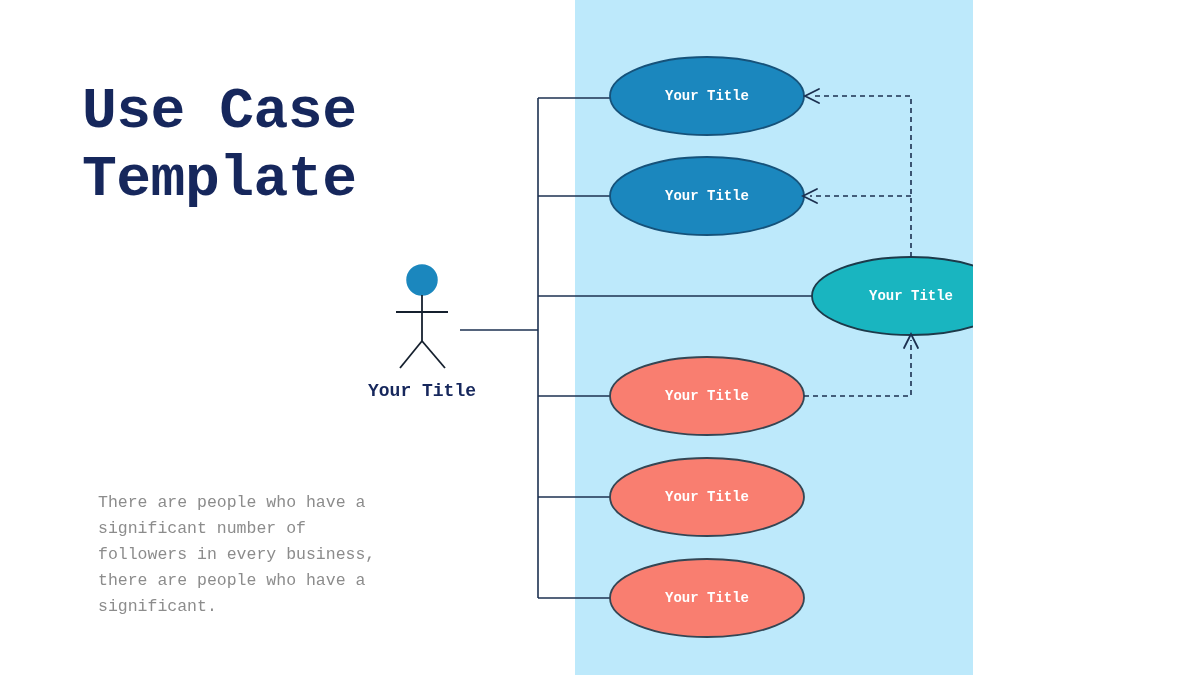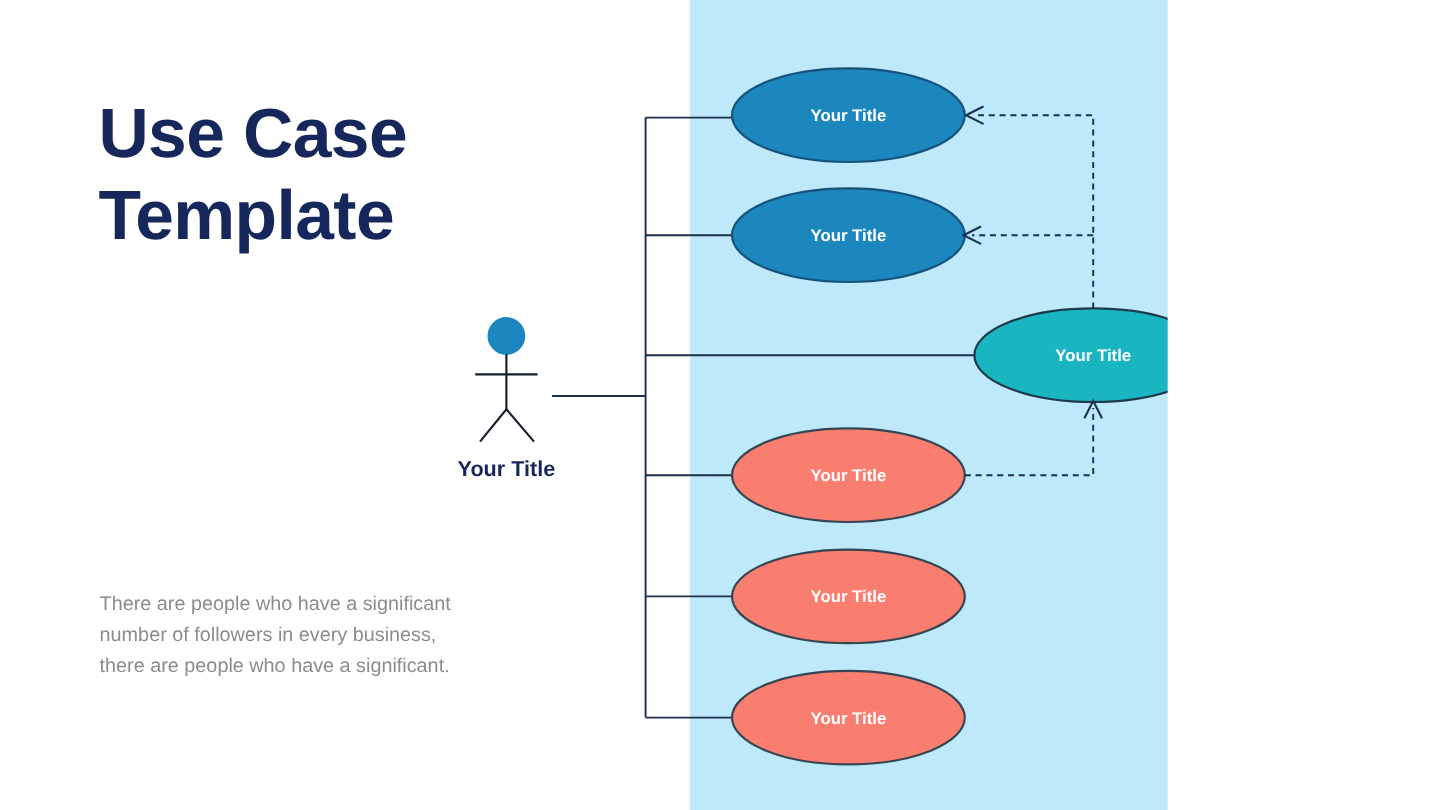--- a/index.html
+++ b/index.html
@@ -9,20 +9,21 @@
   }
   body {
     font-family: "Liberation Sans", sans-serif;
   }
   #slide {
     position: relative;
     width: 973px;
     height: 675px;
     background: #ffffff;
     overflow: hidden;
+    font-family: Liberation Mono, monospace;
   }
   #bg-panel {
     position: absolute;
     left: 575px;
     top: 0;
     width: 503px;
     height: 675px;
     background: #bde9fb;
   }
   #diagram-svg {
@@ -39,21 +40,21 @@
     width: 430px;
     font-size: 58px;
     font-weight: bold;
     line-height: 1.18;
     letter-spacing: -0.5px;
     color: #16275c;
     white-space: pre-line;
   }
   .body-copy {
     position: absolute;
-    left: 83px;
+    left: 98px;
     top: 490px;
     width: 300px;
     font-size: 16.5px;
     line-height: 1.58;
     color: #8c8c8c;
   }
   .panel-caption {
     position: absolute;
     left: 833px;
     top: 519px;

